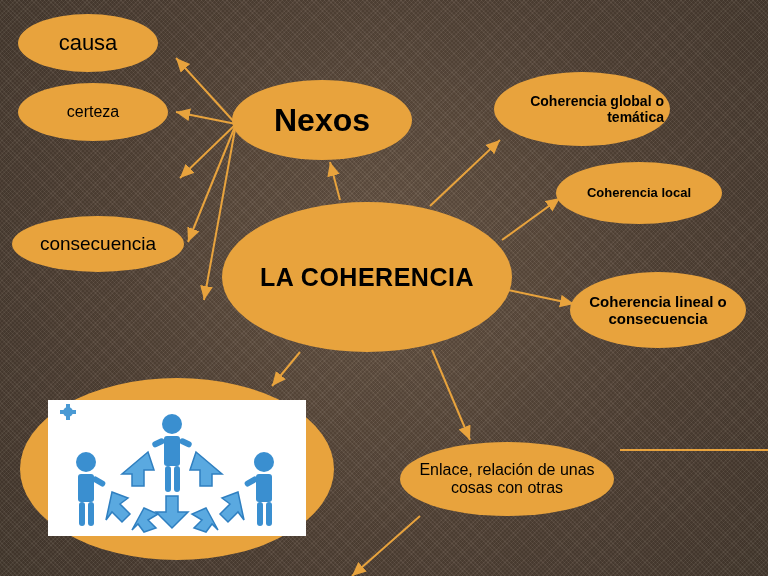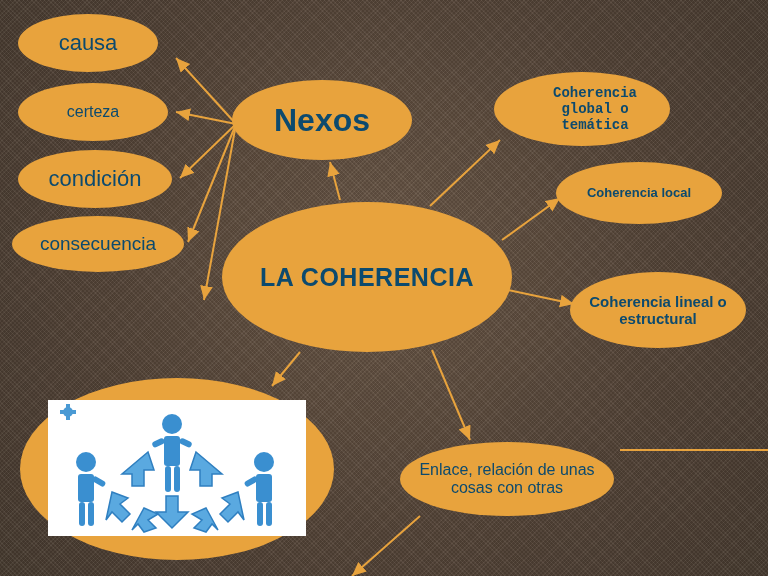--- a/index.html
+++ b/index.html
@@ -22,41 +22,41 @@
   #edges {
     position: absolute;
     left: 0;
     top: 0;
     width: 768px;
     height: 576px;
   }
   .node {
     position: absolute;
     background: #e8a33d;
-    color: #0c4a6e;
+    color: #000000;
     display: flex;
     align-items: center;
     justify-content: center;
     text-align: center;
     border-radius: 50%;
     box-sizing: border-box;
     line-height: 1.15;
     z-index: 2;
   }
   .node span { display: block; padding: 0 6px; }
 
   .n-causa       { left: 18px;  top: 14px;  width: 140px; height: 58px;  font-size: 22px; }
   .n-certeza     { left: 18px;  top: 83px;  width: 150px; height: 58px;  font-size: 16px; }
   .n-condicion   { left: 18px;  top: 150px; width: 154px; height: 58px;  font-size: 22px; }
   .n-consecuencia{ left: 12px;  top: 216px; width: 172px; height: 56px;  font-size: 19px; text-align: center; }
   .n-oposicion   { left: 22px;  top: 281px; width: 184px; height: 62px;  font-size: 16px; }
   .n-nexos       { left: 232px; top: 80px;  width: 180px; height: 80px;  font-size: 32px; font-weight: bold; }
   .n-central     { left: 222px; top: 202px; width: 290px; height: 150px; font-size: 25px; font-weight: bold; letter-spacing: 0.5px; justify-content: center; }
   .n-global      { left: 494px; top: 72px;  width: 176px; height: 74px;  font-size: 14px; font-weight: bold; }
-  .n-global span { text-align: center; padding-left: 32px; font-family: Liberation Mono, monospace; }
+  .n-global span { text-align: right; padding-left: 32px; }
   .n-local       { left: 556px; top: 162px; width: 166px; height: 62px;  font-size: 13px; font-weight: bold; }
   .n-lineal      { left: 570px; top: 272px; width: 176px; height: 76px;  font-size: 15px; font-weight: bold; }
   .n-enlace      { left: 400px; top: 442px; width: 214px; height: 74px;  font-size: 16px; }
 
   .n-image {
     left: 20px; top: 378px; width: 314px; height: 182px;
     background: #e8a33d; border-radius: 50%;
     display: block; z-index: 2; position: absolute;
   }
   .img-inner {
@@ -95,40 +95,37 @@
     </g>
     <path d="M620,450 L768,450" stroke="#e8a33d" stroke-width="2" fill="none"></path>
   </svg>
 
   <div class="node n-causa">
     <span>causa</span>
   </div>
   <div class="node n-certeza">
     <span>certeza</span>
   </div>
-  <div class="node n-condicion">
-    <span>condición</span>
-  </div>
   <div class="node n-consecuencia">
     <span>consecuencia</span>
   </div>
   <div class="node n-nexos">
     <span>Nexos</span>
   </div>
   <div class="node n-central">
     <span>LA COHERENCIA</span>
   </div>
   <div class="node n-global">
     <span>Coherencia global o temática</span>
   </div>
   <div class="node n-local">
     <span>Coherencia local</span>
   </div>
   <div class="node n-lineal">
-    <span>Coherencia lineal o estructural</span>
+    <span>Coherencia lineal o consecuencia</span>
   </div>
   <div class="node n-enlace">
     <span>Enlace, relación de unas cosas con otras</span>
   </div>
 
   <div class="n-image">
     <div class="img-inner">
       <svg width="258" height="136" viewBox="0 0 258 136">
         <rect x="0" y="0" width="258" height="136" fill="#ffffff"></rect>
         <g fill="#4a9ad4">

